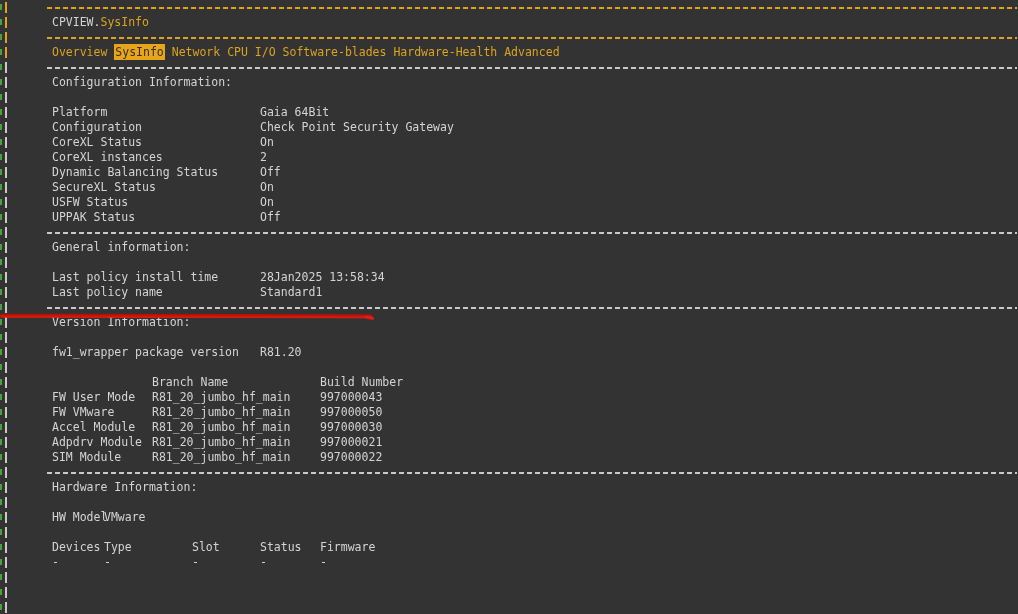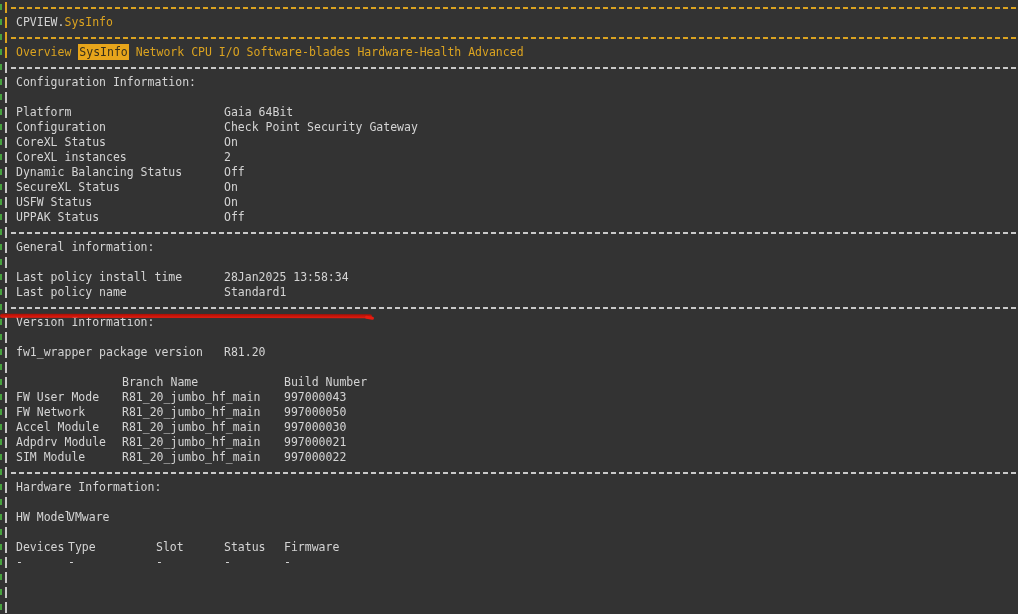--- a/index.html
+++ b/index.html
@@ -6,23 +6,23 @@
     --bg:#333333; --fg:#d4d4d4; --gold:#dba320; --hl-bg:#e7a51b; --hl-fg:#38301c;
     --sep:#c9c9c9; --red:#e71c10; --red-dark:#a91005; --green:#47a33e;
   }
   html,body{margin:0;padding:0;background:var(--bg,#333);}
   .terminal{
     position:relative; width:1018px; height:614px; overflow:hidden;
     background:var(--bg,#333);
     font-family:"DejaVu Sans Mono","Liberation Mono",monospace;
     font-size:11.5px; line-height:15px; color:var(--fg,#d4d4d4);
   }
-  .r{position:relative; height:15px;}
+  .r{position:relative; height:15px;margin-left:36px;}
   .c{position:absolute; top:0; white-space:pre;}
-  .x16{left:16px}.x86{left:68px}.x122{left:122px}.x156{left:156px}
+  .x16{left:16px}.x86{left:68px}.x122{left:116px}.x156{left:156px}
   .x226{left:224px}.x296{left:284px}
   .gold{color:var(--gold,#dba320);}
   .tabbar{white-space:pre;}
   .hl{background:var(--hl-bg,#e7a51b); color:var(--hl-fg,#38301c); padding:1px 1px;}
   .sep .dash{
     position:absolute; left:11px; right:1px; top:7px; height:2px;
     background:repeating-linear-gradient(90deg,var(--sep,#c9c9c9) 0 5px,transparent 5px 8px);
   }
   .sep.y .dash{
     background:repeating-linear-gradient(90deg,var(--gold,#dba320) 0 5px,transparent 5px 8px);
@@ -148,21 +148,21 @@
   <div class="r">
     <span class="c x122">Branch Name</span>
     <span class="c x296">Build Number</span>
   </div>
   <div class="r">
     <span class="c x16">FW User Mode</span>
     <span class="c x122">R81_20_jumbo_hf_main</span>
     <span class="c x296">997000043</span>
   </div>
   <div class="r">
-    <span class="c x16">FW Network</span>
+    <span class="c x16">FW VMware</span>
     <span class="c x122">R81_20_jumbo_hf_main</span>
     <span class="c x296">997000050</span>
   </div>
   <div class="r">
     <span class="c x16">Accel Module</span>
     <span class="c x122">R81_20_jumbo_hf_main</span>
     <span class="c x296">997000030</span>
   </div>
   <div class="r">
     <span class="c x16">Adpdrv Module</span>

